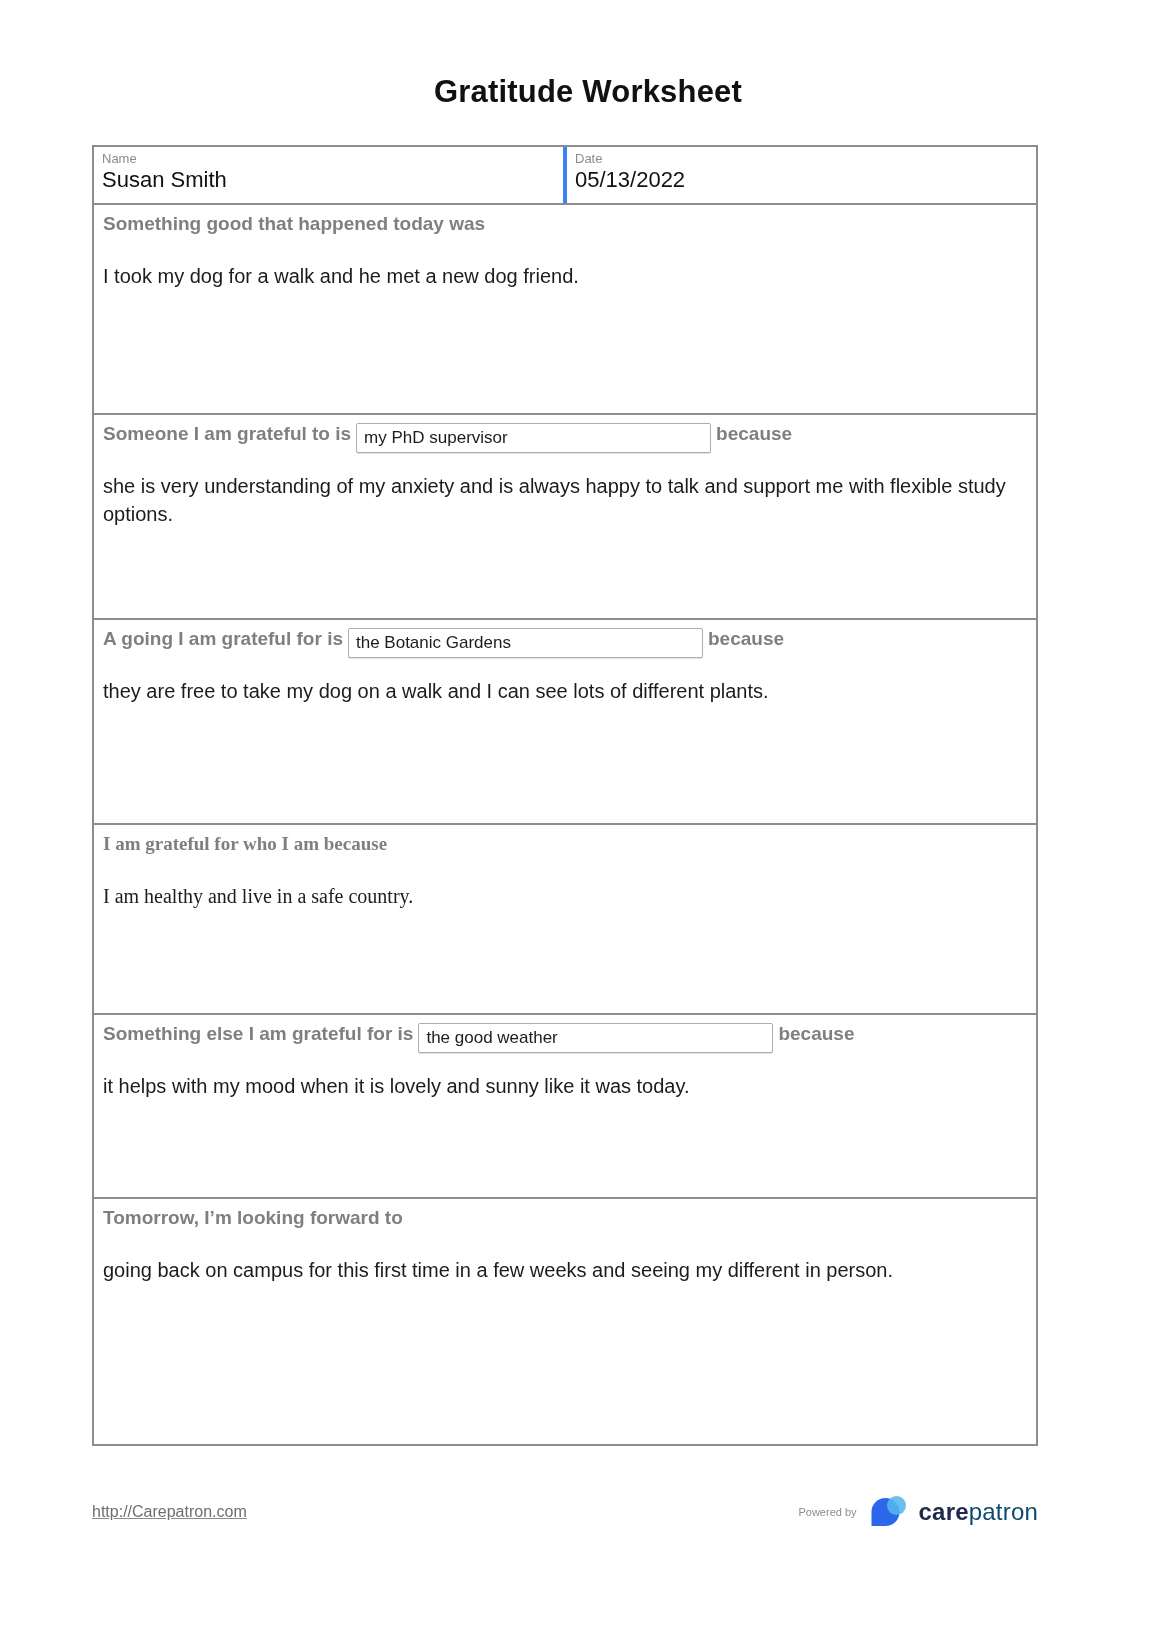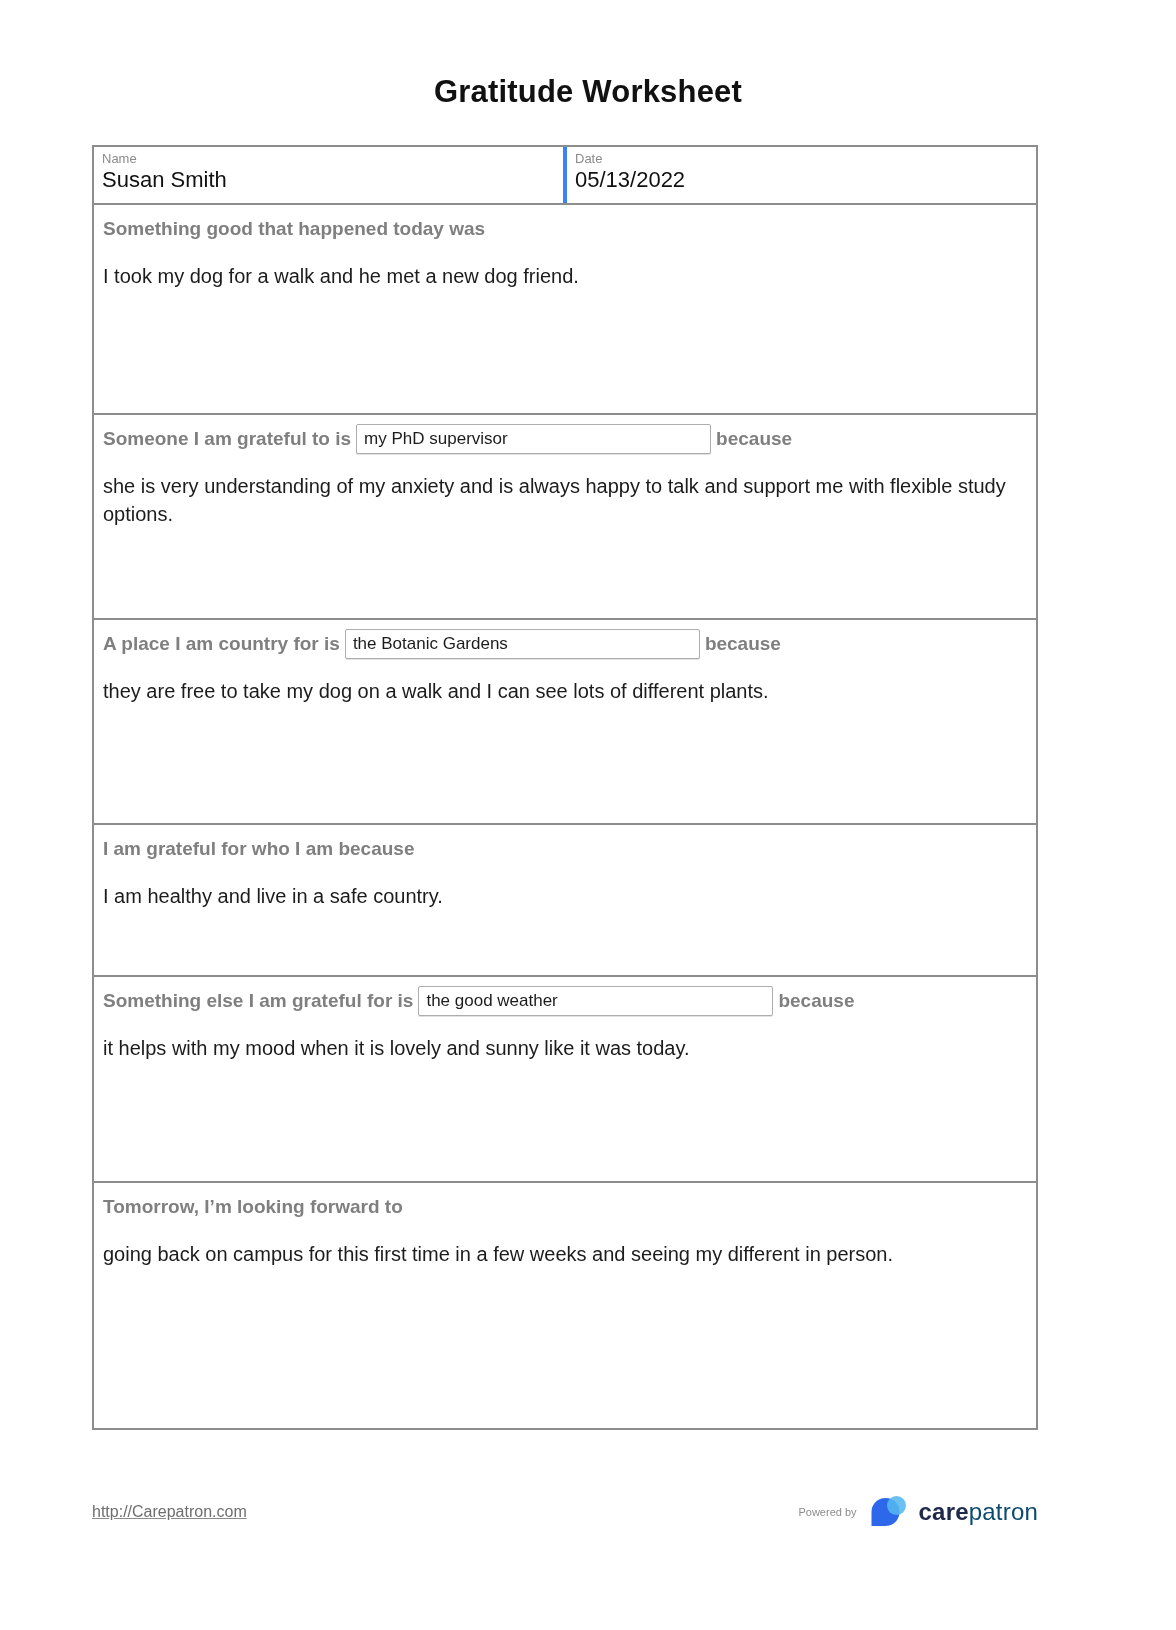--- a/index.html
+++ b/index.html
@@ -35,26 +35,26 @@
   .row:first-child { border-top: none; }
   .meta-row { display: flex; height: 56px; }
   .meta-cell { flex: 1 1 auto; padding: 5px 8px 4px 8px; }
   .meta-cell.name { width: 473px; flex: 0 0 473px; border-right: 4px solid #3b82f6; }
   .meta-label { font-size: 13px; color: #8a8a8a; line-height: 1.1; }
   .meta-value { font-size: 22px; color: #111111; line-height: 1.2; margin-top: 1px; }
   .section { padding: 8px 10px 8px 9px; }
   .s1 { height: 210px; }
   .s2 { height: 205px; }
   .s3 { height: 205px; }
-  .s4 { height: 152px; }
-  .s5 { height: 206px; }
+  .s4 { height: 190px; font-family: Liberation Serif, serif; }
+  .s5 { height: 184px; }
   .s6 { height: 247px; }
   .prompt-line {
     display: flex;
-    align-items: center;
+    align-items: flex-start;
     gap: 5px;
     min-height: 32px;
   }
   .prompt {
     font-size: 19px;
     font-weight: 700;
     color: #7f7f7f;
     white-space: nowrap;
   }
   .inline-input {
@@ -141,21 +141,21 @@
       <div class="prompt-line">
         <span class="prompt">Someone I am grateful to is</span>
         <input class="inline-input" type="text" value="my PhD supervisor" style="">
         <span class="prompt">because</span>
       </div>
       <div class="answer">she is very understanding of my anxiety and is always happy to talk and support me with flexible study options.</div>
     </div>
 
     <div class="row section s3">
       <div class="prompt-line">
-        <span class="prompt">A place I am country for is</span>
+        <span class="prompt">A going I am grateful for is</span>
         <input class="inline-input" type="text" value="the Botanic Gardens" style="">
         <span class="prompt">because</span>
       </div>
       <div class="answer">they are free to take my dog on a walk and I can see lots of different plants.</div>
     </div>
 
     <div class="row section s4">
       <div class="prompt-line">
         <span class="prompt">I am grateful for who I am because</span>
       </div>

